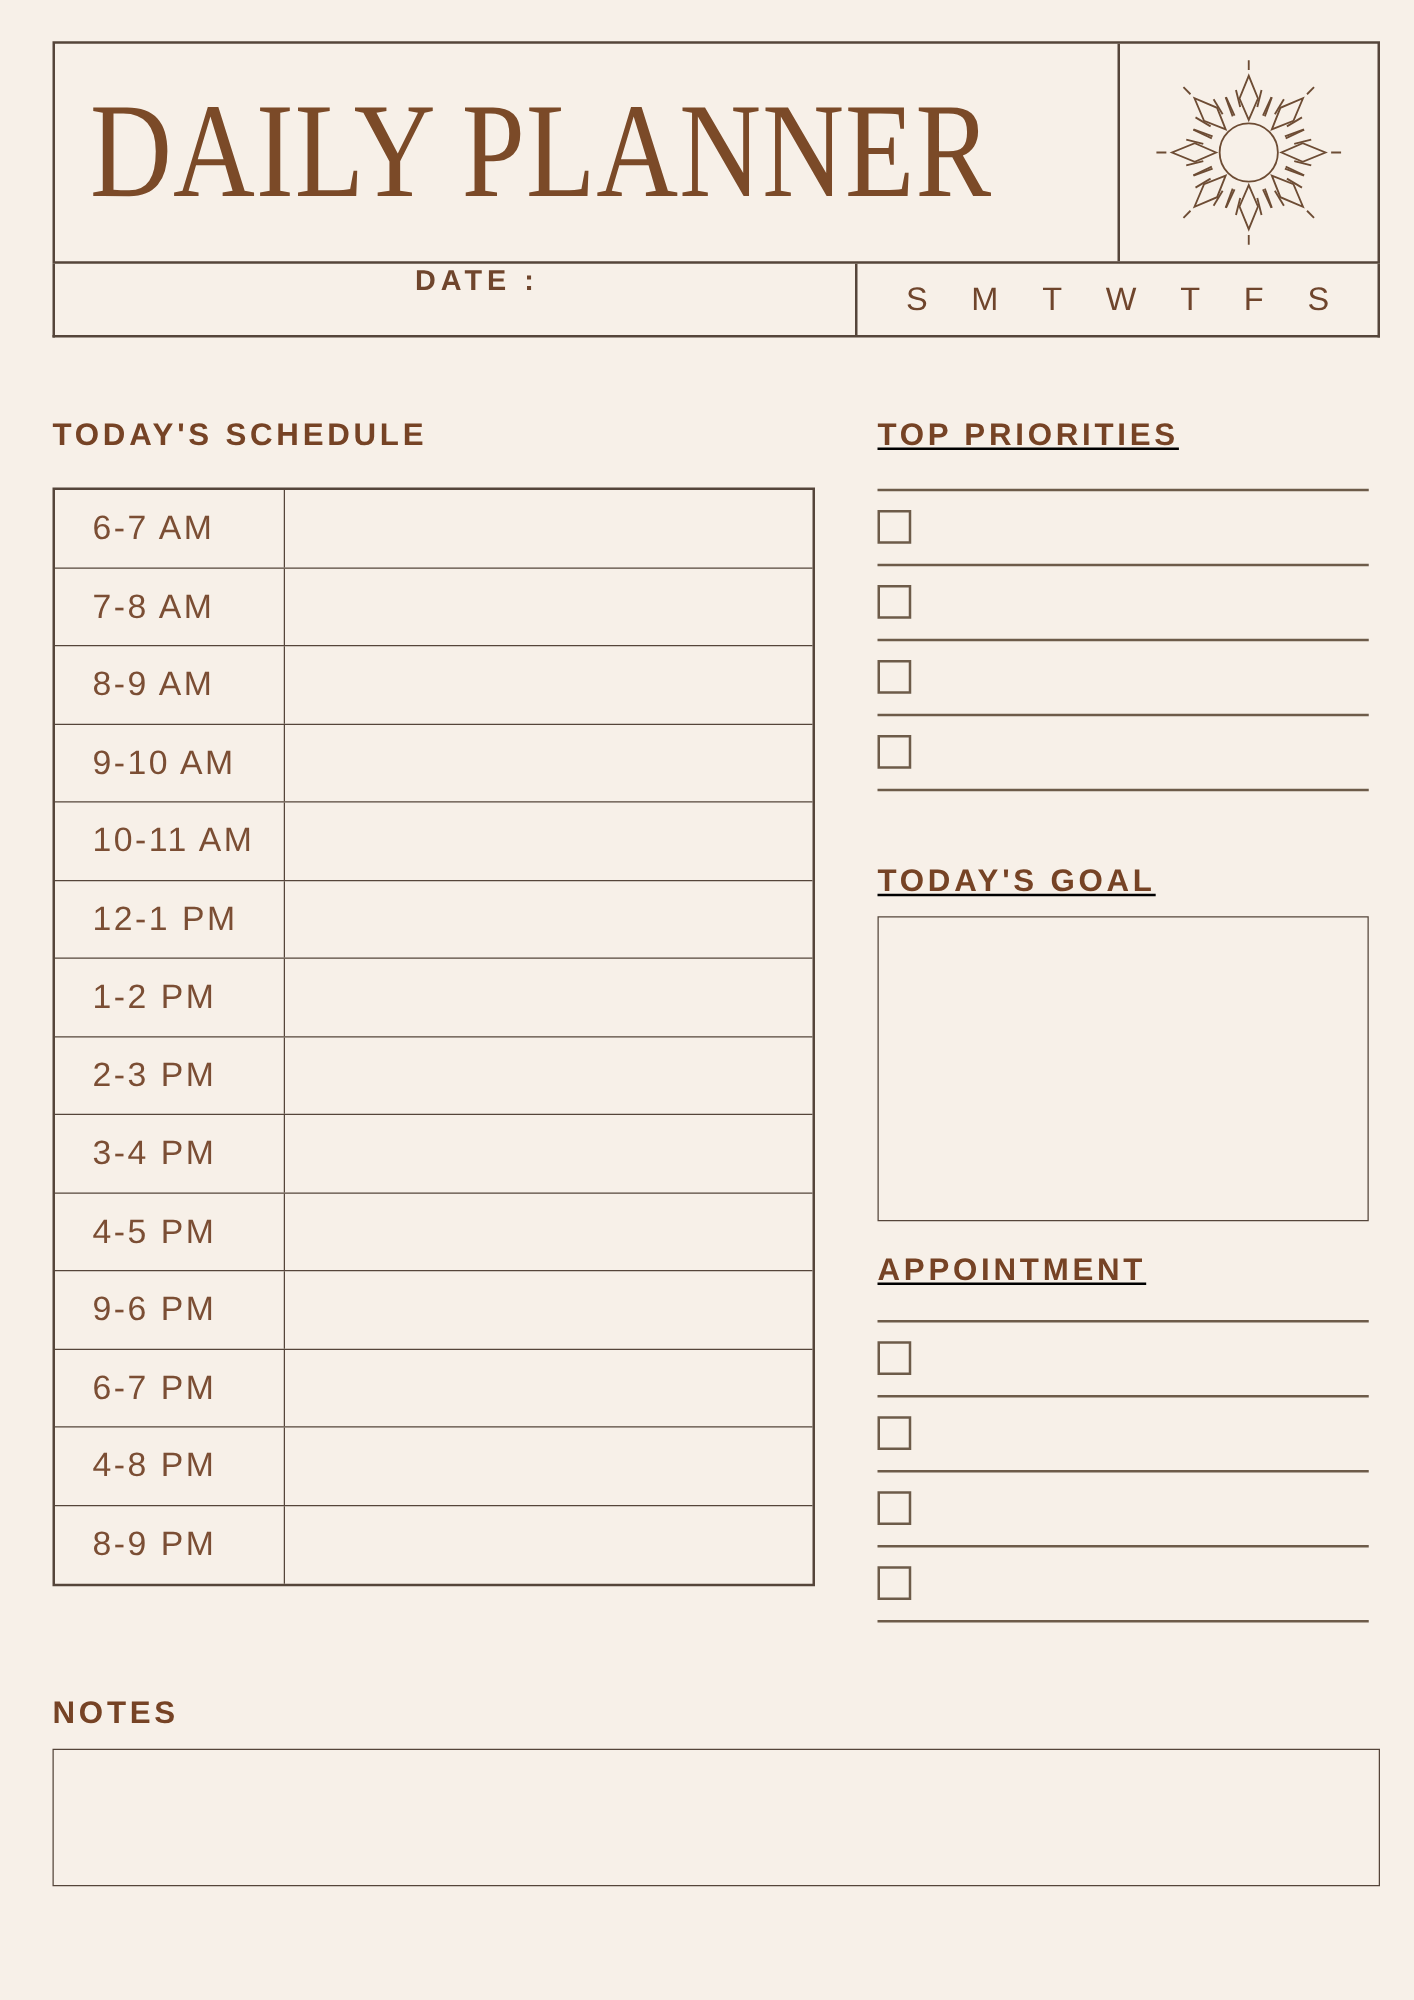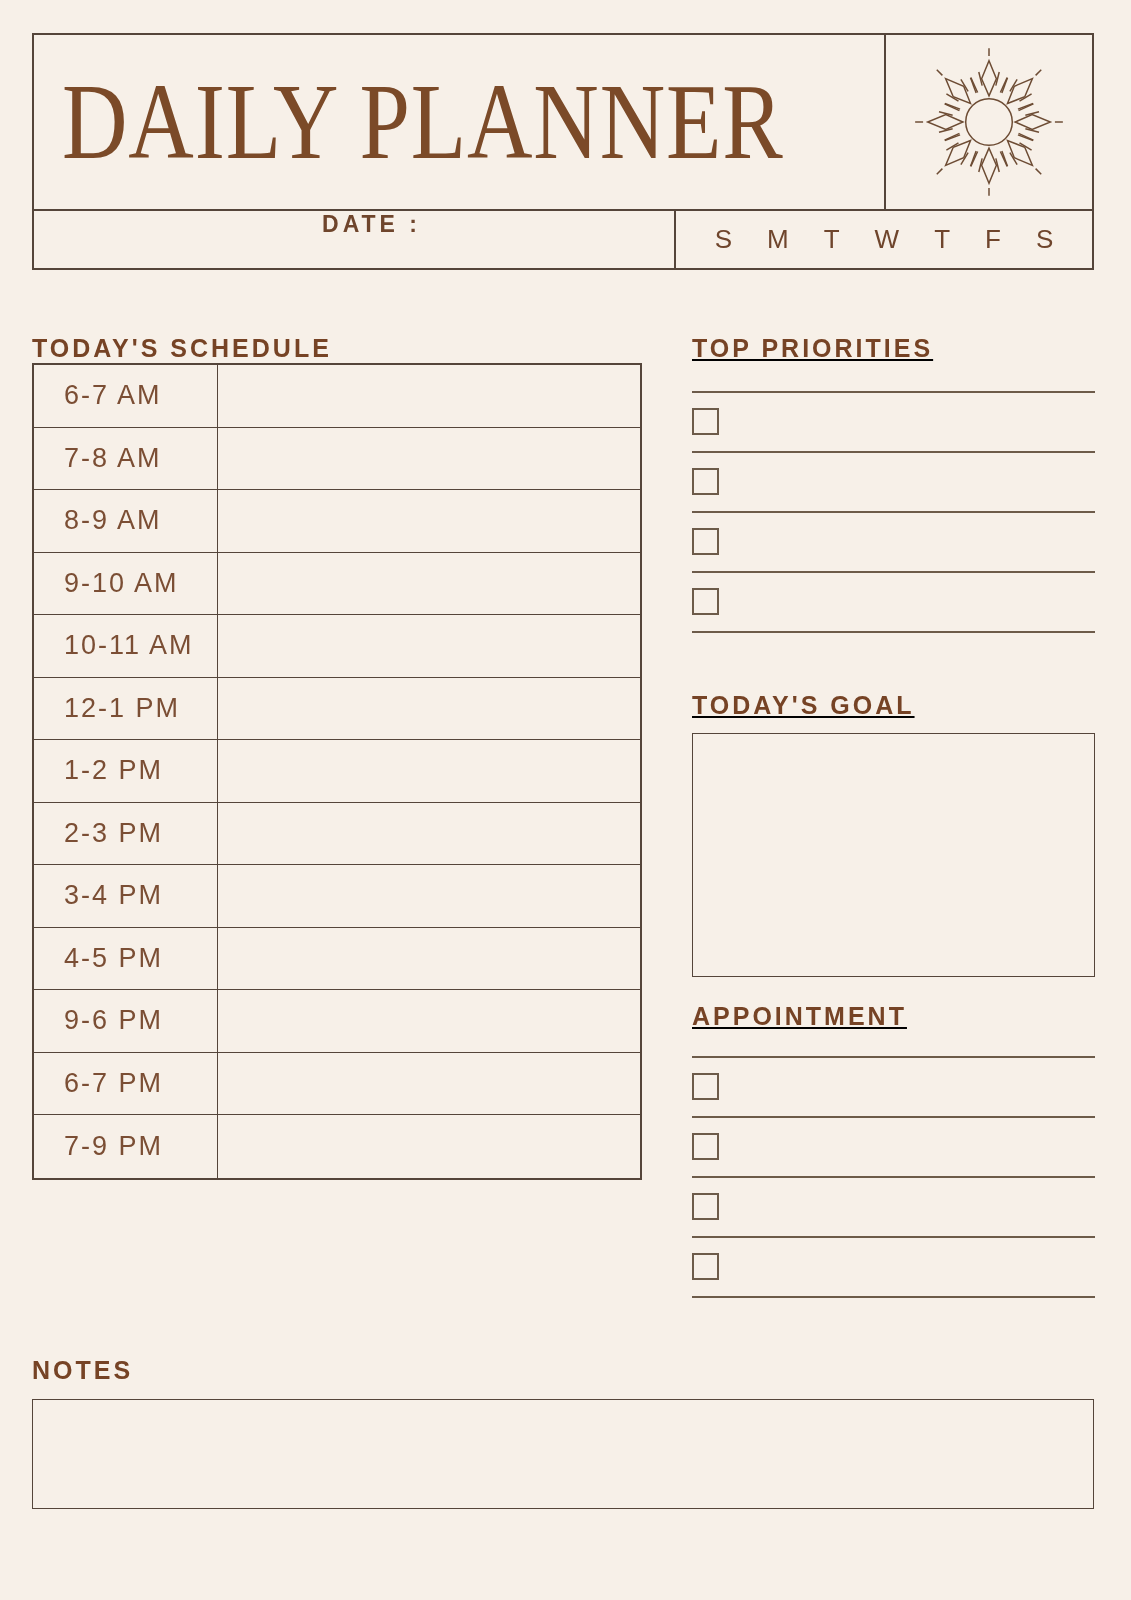--- a/index.html
+++ b/index.html
@@ -6,21 +6,21 @@
   html, body { width: 1131px; }
   body {
     background: var(--bg, #f7f0e8);
     font-family: "Liberation Sans", sans-serif;
     width: 1131px; height: 1600px;
     overflow: hidden;
   }
   .page {
     position: relative;
     width: 1131px; height: 1600px;
-    padding: 33px 36px 0 32px;
+    padding: 33px 36px 0 42px;
   }
 
   
   .header-box {
     width: 1062px; height: 178px;
     border: 2px solid var(--border, #55453a);
     display: flex;
   }
   .title-cell {
     flex: 1;
@@ -83,20 +83,21 @@
     line-height: 29px;
   }
 
   
   .main { display: flex; gap: 50px; margin-top: 64px; }
   .left-col { width: 610px; }
   .right-col { flex: 1; text-decoration: underline; }
 
   
   .schedule-table {
+    margin-top: 27px;
     border: 2px solid var(--border, #55453a);
   }
   .srow { display: flex; height: 62.5px; border-bottom: 1.5px solid var(--border, #55453a); }
   .srow:last-child { border-bottom: none; }
   .srow .time {
     width: 184px;
     border-right: 1.5px solid var(--border, #55453a);
     display: flex; align-items: center;
     padding-left: 30px;
     font-size: 27px; letter-spacing: 2px;
@@ -245,21 +246,25 @@
         </div>
         <div class="srow">
           <div class="time">9-6 PM</div>
           <div class="entry"></div>
         </div>
         <div class="srow">
           <div class="time">6-7 PM</div>
           <div class="entry"></div>
         </div>
         <div class="srow">
-          <div class="time">7-9 PM</div>
+          <div class="time">4-8 PM</div>
+          <div class="entry"></div>
+        </div>
+        <div class="srow">
+          <div class="time">8-9 PM</div>
           <div class="entry"></div>
         </div>
       </div>
     </div>
 
     <div class="right-col">
 
       <h2 class="section-heading">TOP PRIORITIES</h2>
       <div class="checklist list-gap">
         <div class="check-item">

